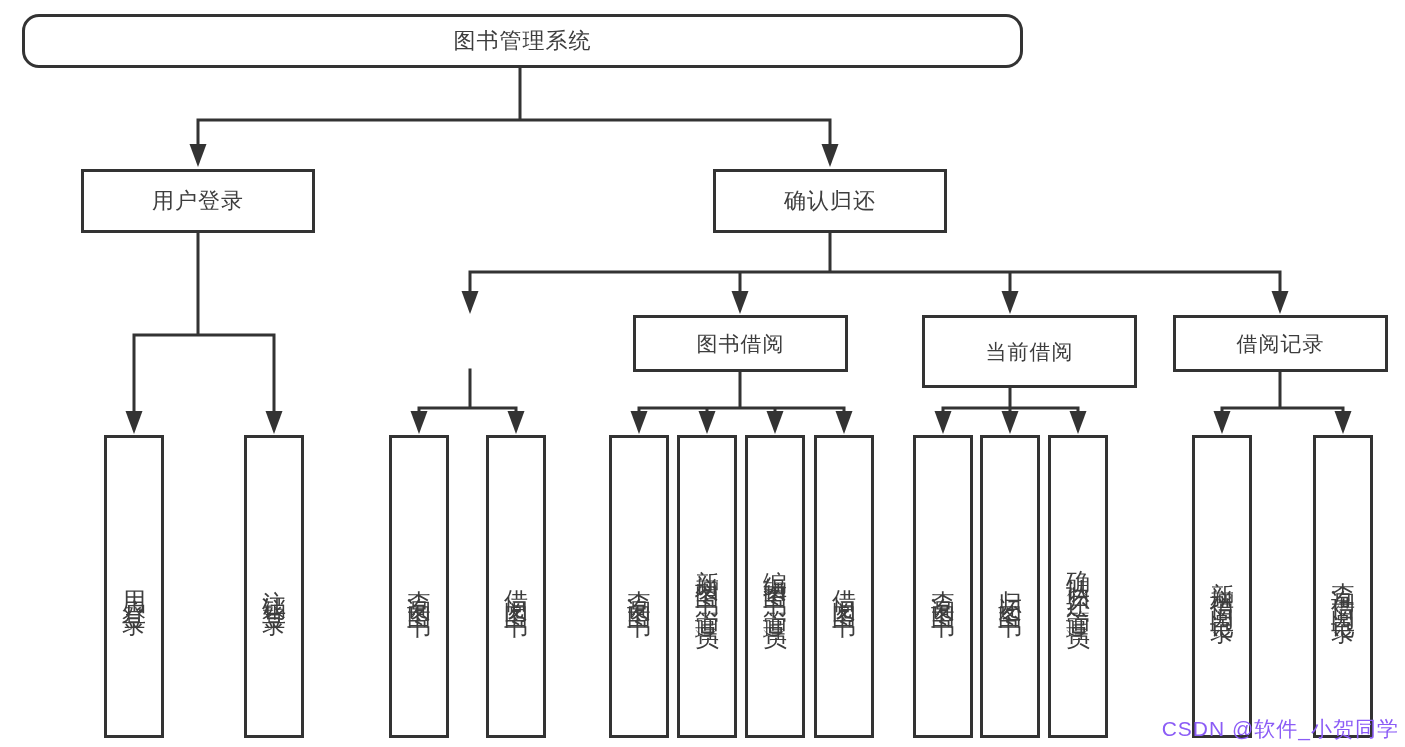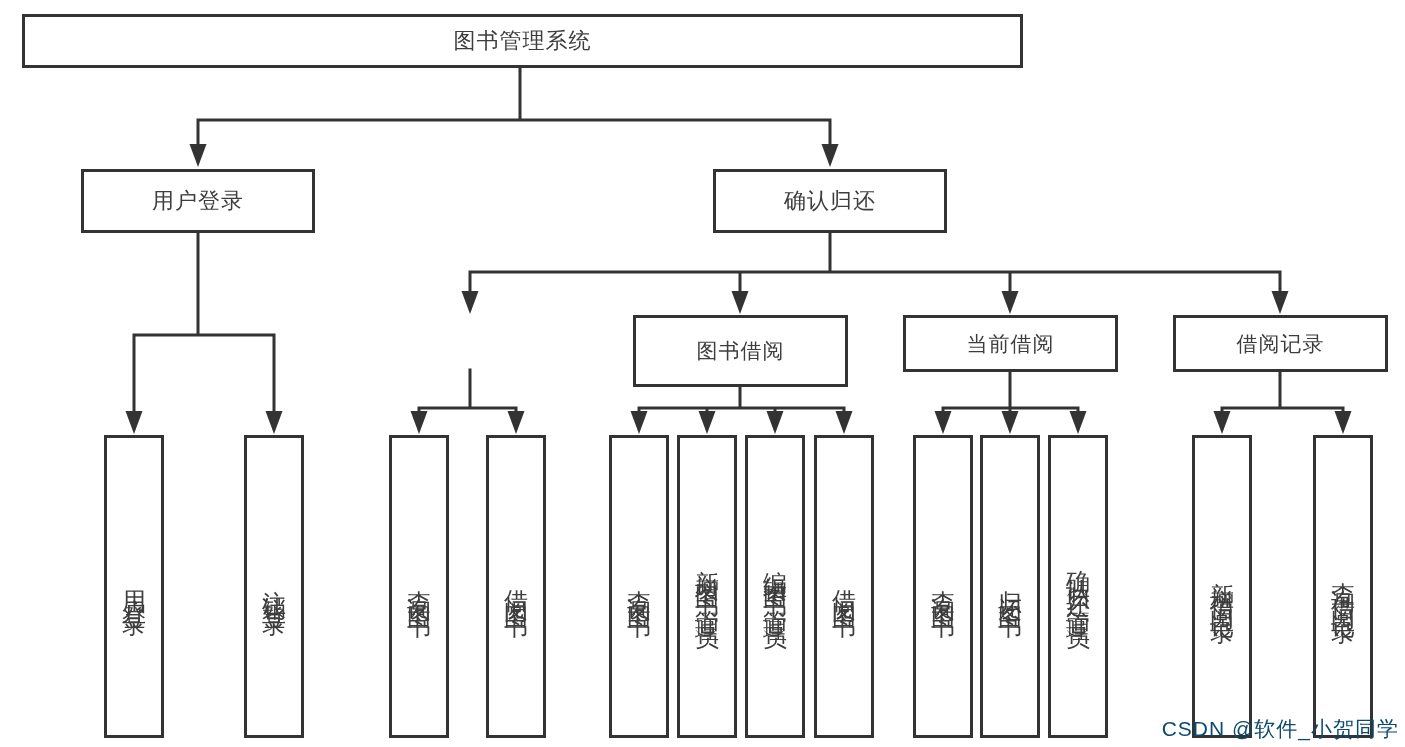--- a/index.html
+++ b/index.html
@@ -25,38 +25,38 @@
     position: absolute;
     box-sizing: border-box;
     border: 3px solid #333333;
     background: #ffffff;
     display: flex;
     align-items: center;
     justify-content: center;
     color: #3d3d3d;
     z-index: 2;
   }
-  .lvl1 { font-size: 22px; letter-spacing: 1px; }
+  .lvl1 { font-size: 22px; letter-spacing: 1px; border-radius: 17px; }
   .lvl2 { font-size: 22px; letter-spacing: 1px; }
   .lvl3 { font-size: 21px; letter-spacing: 1px; }
   .leaf {
     font-size: 24px;
     writing-mode: vertical-rl;
     text-orientation: mixed;
     letter-spacing: 8px;
     line-height: 1;
     text-align: center;
   }
   .leaf span { display: inline-block; }
   .watermark {
     position: absolute;
     right: 6px;
     bottom: 4px;
     font-size: 21px;
-    color: #0c4a6e;
+    color: #8b5cf6;
     letter-spacing: 1px;
     z-index: 3;
     white-space: nowrap;
   }
 </style>
 </head>
 <body>
 
 <div id="canvas">
 
@@ -104,24 +104,24 @@
     <span>图书管理系统</span>
   </div>
 
   <div class="node lvl2" style="left:81px; top:169px; width:234px; height:64px;">
     <span>用户登录</span>
   </div>
   <div class="node lvl2" style="left:713px; top:169px; width:234px; height:64px;">
     <span>确认归还</span>
   </div>
 
-  <div class="node lvl3" style="left:633px; top:315px; width:215px; height:72px;">
+  <div class="node lvl3" style="left:633px; top:315px; width:215px; height:57px;">
     <span>图书借阅</span>
   </div>
-  <div class="node lvl3" style="left:903px; top:315px; width:215px; height:57px;">
+  <div class="node lvl3" style="left:922px; top:315px; width:215px; height:73px;">
     <span>当前借阅</span>
   </div>
   <div class="node lvl3" style="left:1173px; top:315px; width:215px; height:57px;">
     <span>借阅记录</span>
   </div>
 
   <div class="node leaf" style="left:104px; top:435px; width:60px; height:303px;">
     <span>用户登录</span>
   </div>
   <div class="node leaf" style="left:244px; top:435px; width:60px; height:303px;">

